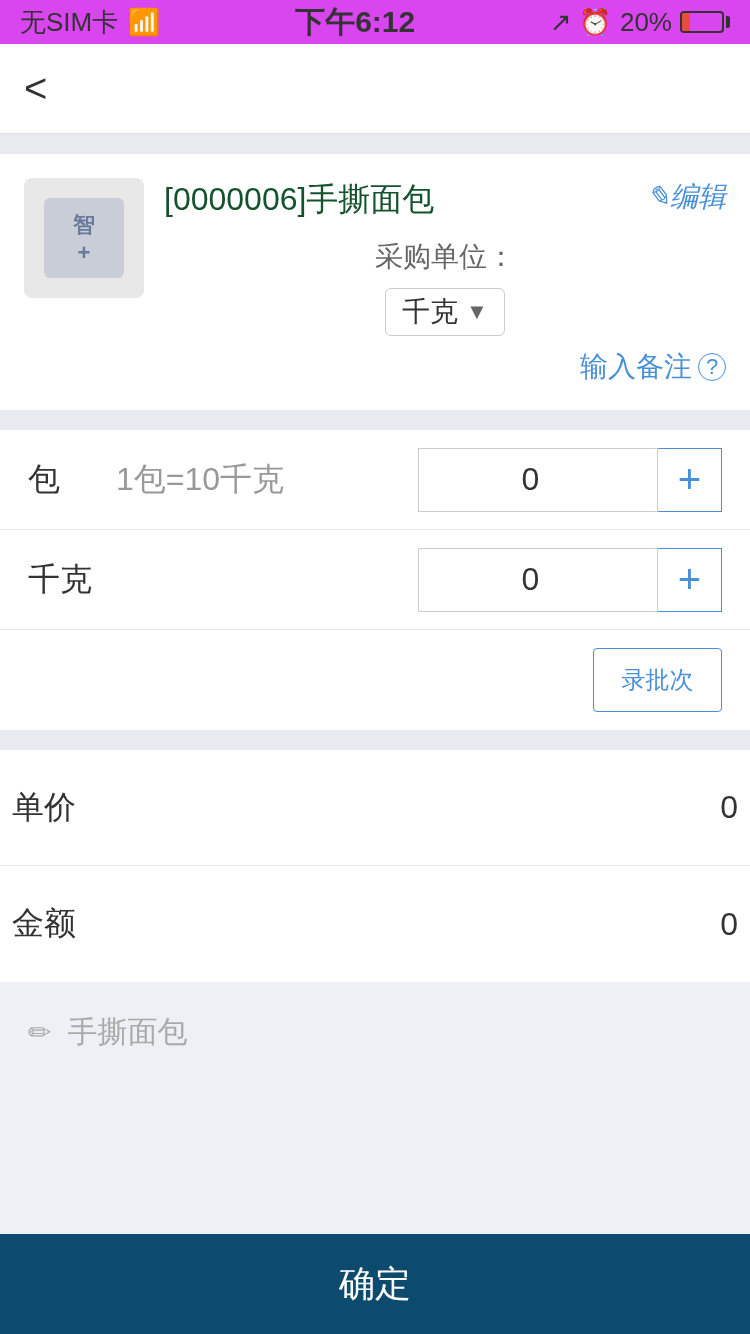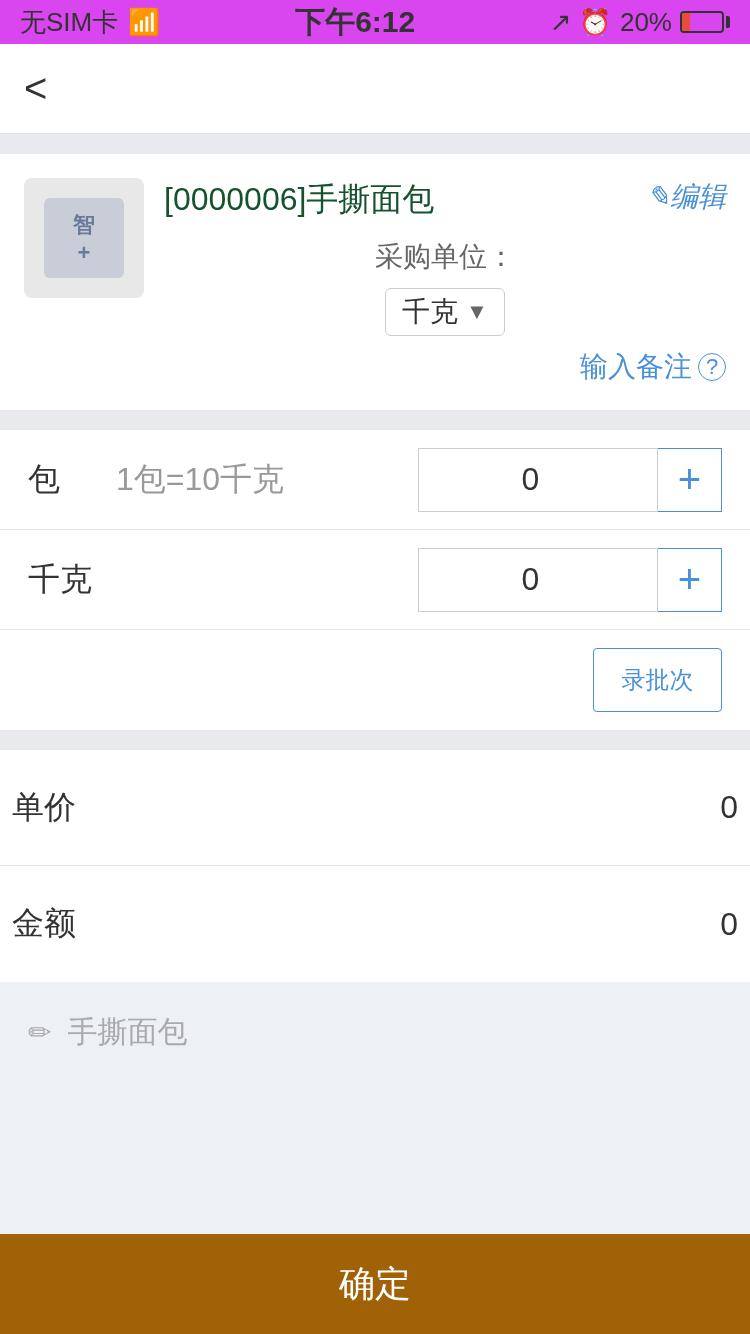--- a/index.html
+++ b/index.html
@@ -316,21 +316,21 @@
       min-height: 200px;
     }
 
     
     .confirm-btn {
       position: fixed;
       bottom: 0;
       left: 0;
       width: 750px;
       height: 100px;
-      background: #a16207;
+      background: #0c4a6e;
       color: #fff;
       font-size: 36px;
       font-weight: 500;
       display: flex;
       align-items: center;
       justify-content: center;
       cursor: pointer;
     }
 
     

